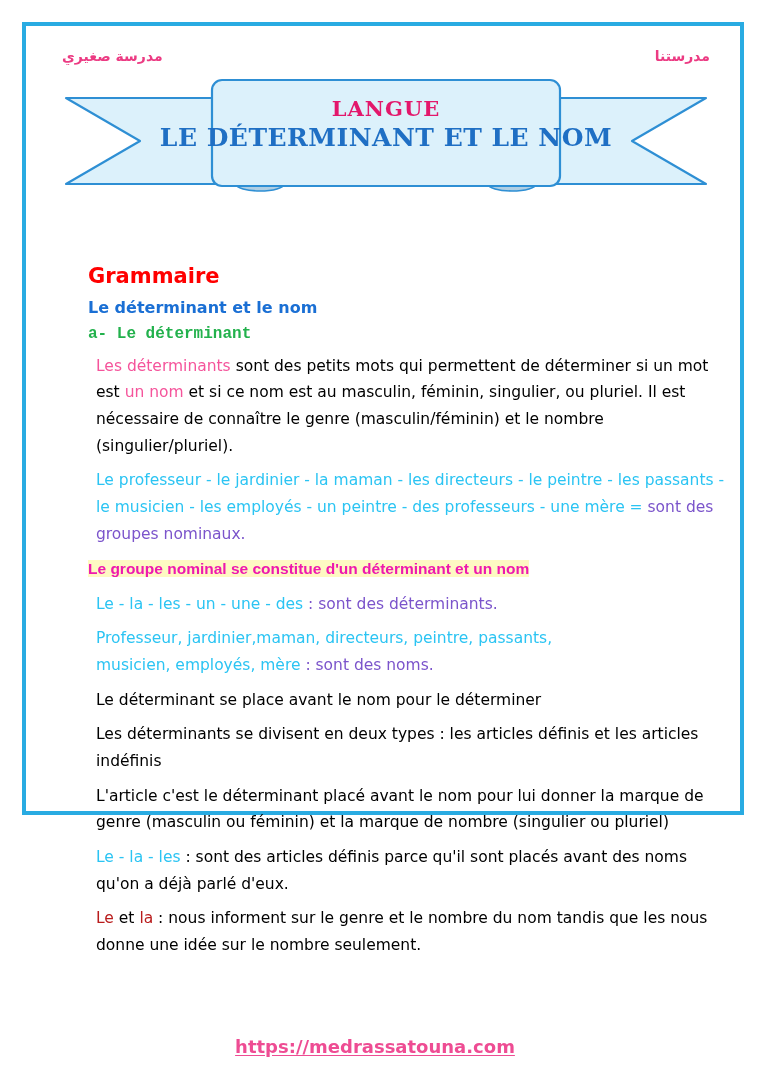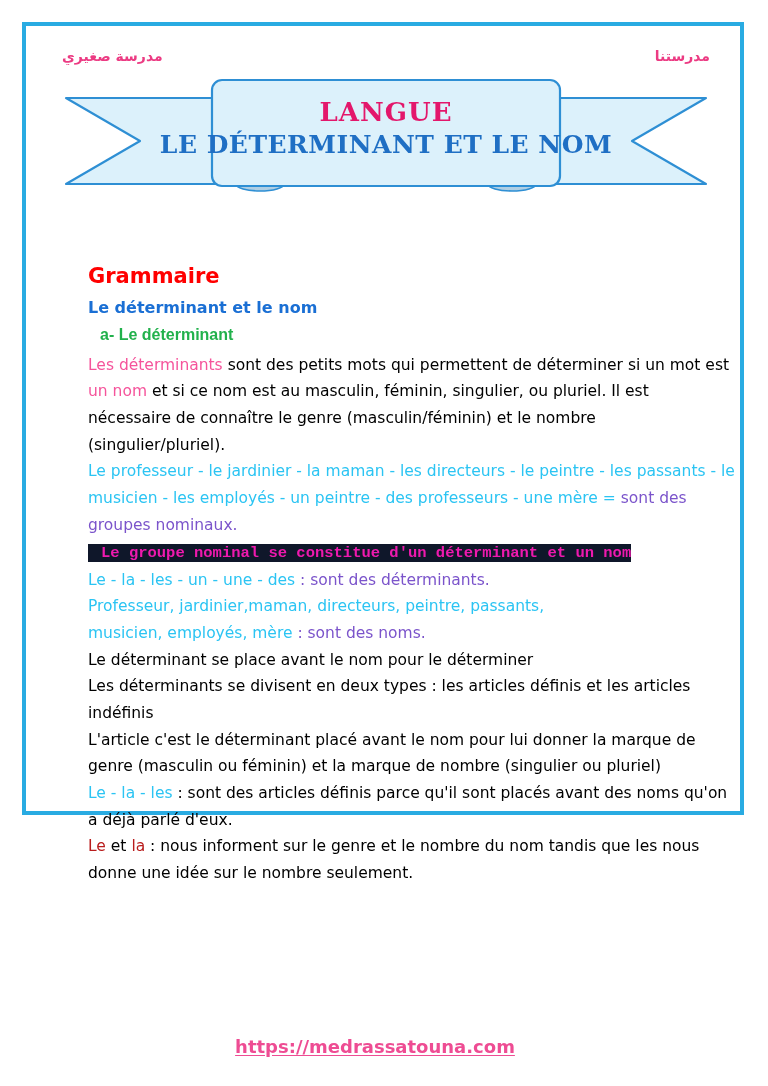--- a/index.html
+++ b/index.html
@@ -53,21 +53,21 @@
   .banner-text-wrap {
     position: absolute;
     left: 0; right: 0;
     top: 22px;
     text-align: center;
     pointer-events: none;
   }
   #banner-title-main {
     font-family: "DejaVu Serif", serif;
     font-weight: bold;
-    font-size: 26px;
+    font-size: 21px;
     letter-spacing: 1px;
     color: #E3176B;
     line-height: 1.25;
     text-transform: uppercase;
   }
   #banner-title-sub {
     font-family: "DejaVu Serif", serif;
     font-weight: bold;
     font-size: 25px;
     letter-spacing: 0.5px;
@@ -94,54 +94,53 @@
   }
   .heading-sub {
     font-family: "DejaVu Sans", sans-serif;
     font-weight: bold;
     font-size: 16px;
     color: #1A6FD4;
     margin: 0 0 8px 0;
     line-height: 1.2;
   }
   .heading-section {
-    font-family: Liberation Sans, sans-serif;
+    font-family: Liberation Mono, monospace;
     font-weight: bold;
     font-size: 16px;
     color: #22B14C;
-    margin: 0 0 7px 12px;
+    margin: 0 0 7px 0;
     line-height: 1.2;
   }
 
   .para {
     font-family: "DejaVu Sans", sans-serif;
     font-size: 15.5px;
     color: #000000;
     line-height: 1.72;
-    margin: 0;
+    margin: 8px;
     text-align: left;
   }
   .para + .para { margin-top: 0; }
 
   .t-pink    { color: #F5549B; }
   .t-magenta { color: #b91c1c; }
   .t-cyan    { color: #2BC4F3; }
   .t-purple  { color: #7B54CB; }
   .t-black   { color: #000000; }
 
   .hl-line {
-    font-family: Liberation Mono, monospace;
+    font-family: Liberation Sans, sans-serif;
     font-size: 15.5px;
     font-weight: bold;
     color: #EE19AE;
-    background: #0f172a;
+    background: #fef9c3;
     line-height: 1.72;
     display: inline;
     box-decoration-break: clone;
-    padding-left: 13px;
     -webkit-box-decoration-break: clone;
   }
   .hl-row { margin: 0; line-height: 1.72; }
 
   
   #footer-url {
     position: absolute;
     left: 0; right: 16px;
     top: 1010px;
     text-align: center;

